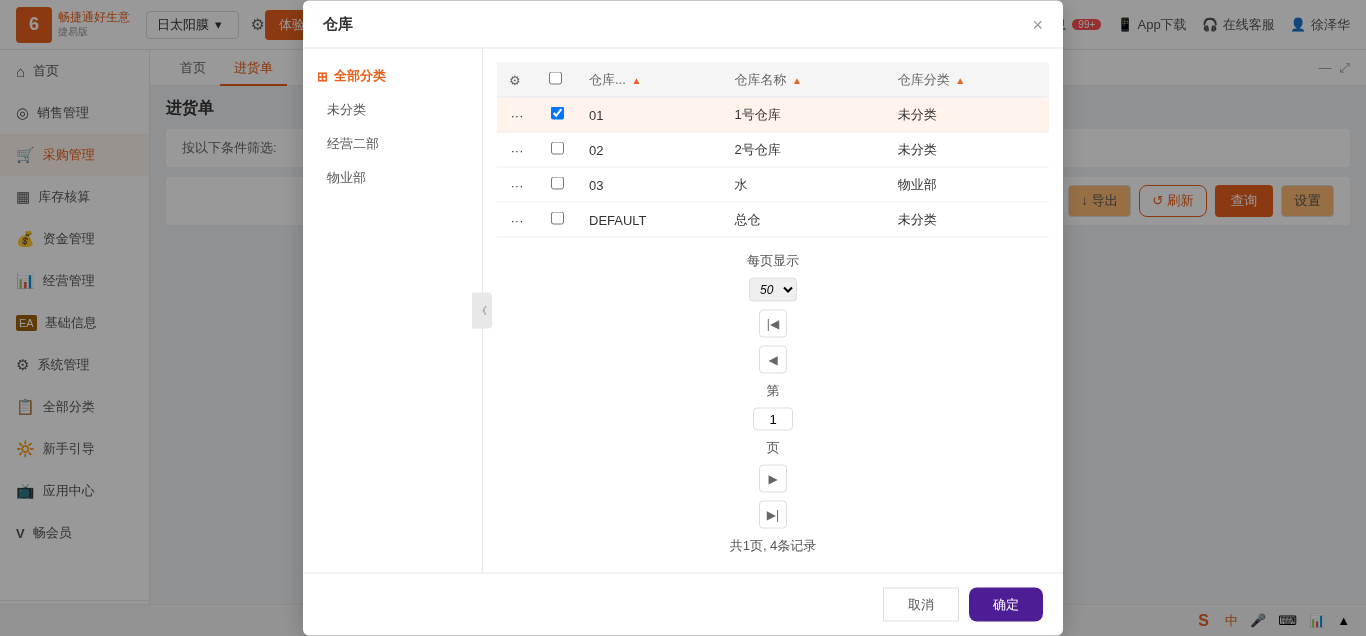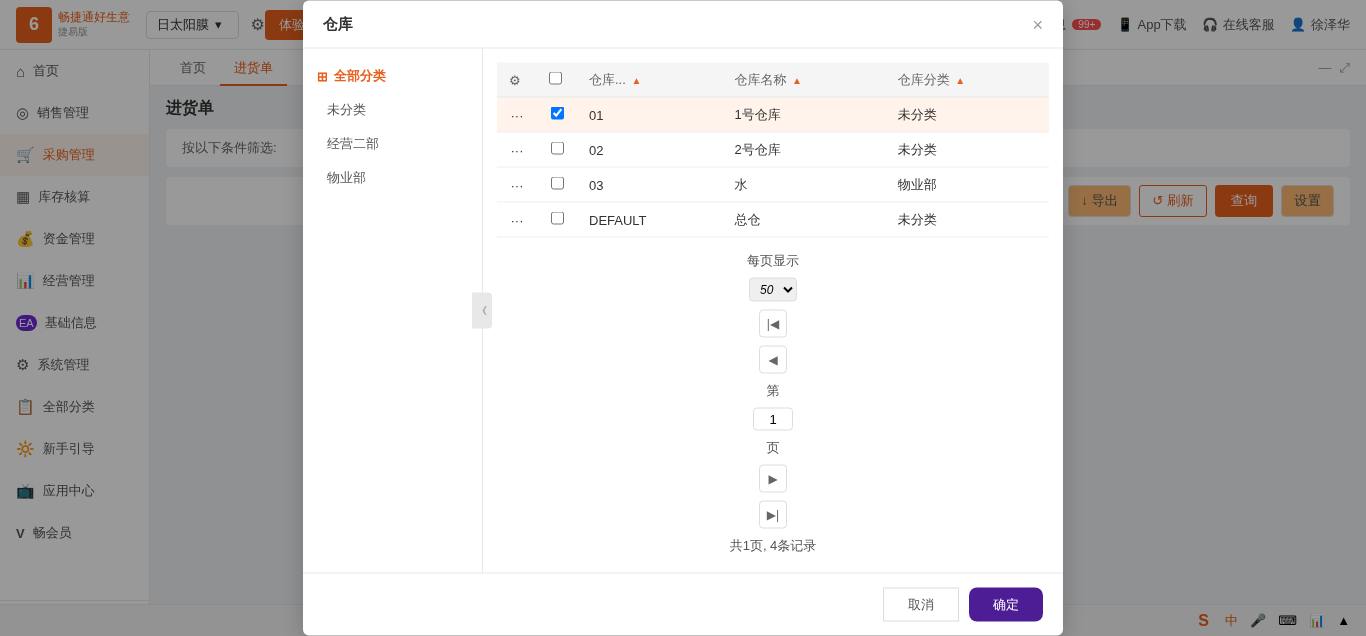--- a/index.html
+++ b/index.html
@@ -117,21 +117,21 @@
     .btn-primary {
       background: #e8601c; color: #fff; border: none;
       border-radius: 4px; padding: 6px 16px; cursor: pointer;
     }
     .btn-default {
       background: #fdba74; color: #555; border: 1px solid #ddd;
       border-radius: 4px; padding: 6px 12px; cursor: pointer;
     }
     .btn-refresh {
       background: #fff; color: #e8601c; border: 1px solid #e8601c;
-      border-radius: 3px; padding: 6px 12px; cursor: pointer;
+      border-radius: 8px; padding: 6px 12px; cursor: pointer;
     }
 
     
     .overlay {
       position: fixed; top: 0; left: 0; right: 0; bottom: 0;
       background: rgba(0,0,0,0.4); z-index: 100;
     }
 
     
     .modal {
@@ -316,21 +316,21 @@
     </div>
     <div class="sidebar-item">
       <span class="sidebar-icon">💰</span>
       <span>资金管理</span>
     </div>
     <div class="sidebar-item">
       <span class="sidebar-icon">📊</span>
       <span>经营管理</span>
     </div>
     <div class="sidebar-item">
-      <span class="sidebar-icon" style="font-size:11px;background:#6d28d9;color:#fff;padding:2px 3px;border-radius:8px;">EA</span>
+      <span class="sidebar-icon" style="font-size:11px;background:#a16207;color:#fff;padding:2px 3px;border-radius:2px;">EA</span>
       <span>基础信息</span>
     </div>
     <div class="sidebar-item">
       <span class="sidebar-icon">⚙</span>
       <span>系统管理</span>
     </div>
     <div class="sidebar-item">
       <span class="sidebar-icon">📋</span>
       <span>全部分类</span>
     </div>

